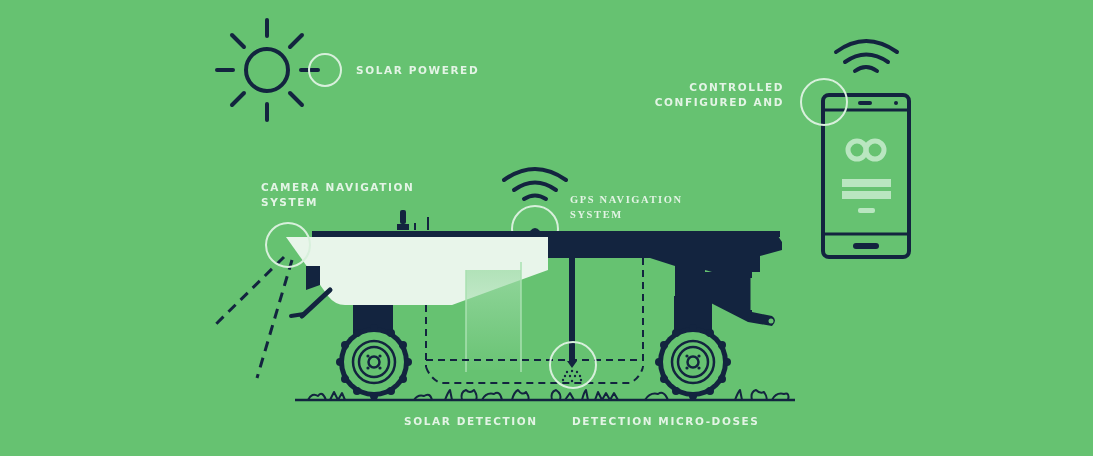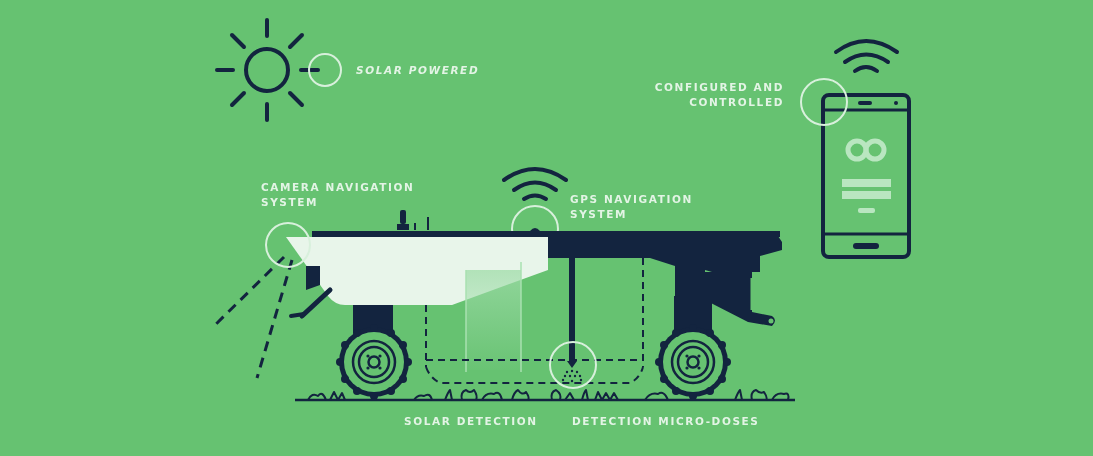--- a/index.html
+++ b/index.html
@@ -205,35 +205,35 @@
       <path d="M582 400 Q584 392 586 390 L588 400"></path>
       <path d="M595 400 L598 392 L602 400 L606 393 L610 400 L614 393 L618 400"></path>
       <path d="M645 400 Q650 392 658 394 Q664 390 668 400"></path>
       <path d="M735 400 Q738 392 740 390 L742 400"></path>
       <path d="M752 400 Q750 392 756 390 Q760 394 764 392 Q768 398 766 400"></path>
       <path d="M772 400 Q776 392 784 394 Q790 392 788 400"></path>
     </g>
   </svg>
 
   
-  <div class="label" style="left:356px; top:63px;font-style:italic;">
+  <div class="label" style="left:356px; top:63px;">
     <span>SOLAR POWERED</span>
   </div>
 
   <div class="label right" style="left:640px; top:80px; width:144px;">
+    <span>CONTROLLED</span>
     <span>CONFIGURED AND</span>
-    <span>CONTROLLED</span>
   </div>
 
   <div class="label" style="left:261px; top:180px;">
     <span>CAMERA NAVIGATION</span>
     <span>SYSTEM</span>
   </div>
 
-  <div class="label" style="left:570px; top:192px;">
+  <div class="label" style="left:570px; top:192px;font-family:Liberation Serif, serif;">
     <span>GPS NAVIGATION</span>
     <span>SYSTEM</span>
   </div>
 
   <div class="label" style="left:404px; top:414px;">
     <span>SOLAR DETECTION</span>
   </div>
 
   <div class="label" style="left:572px; top:414px;">
     <span>DETECTION MICRO-DOSES</span>

